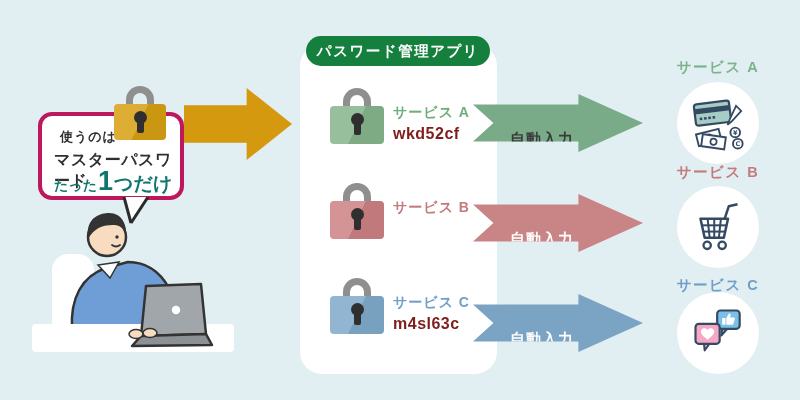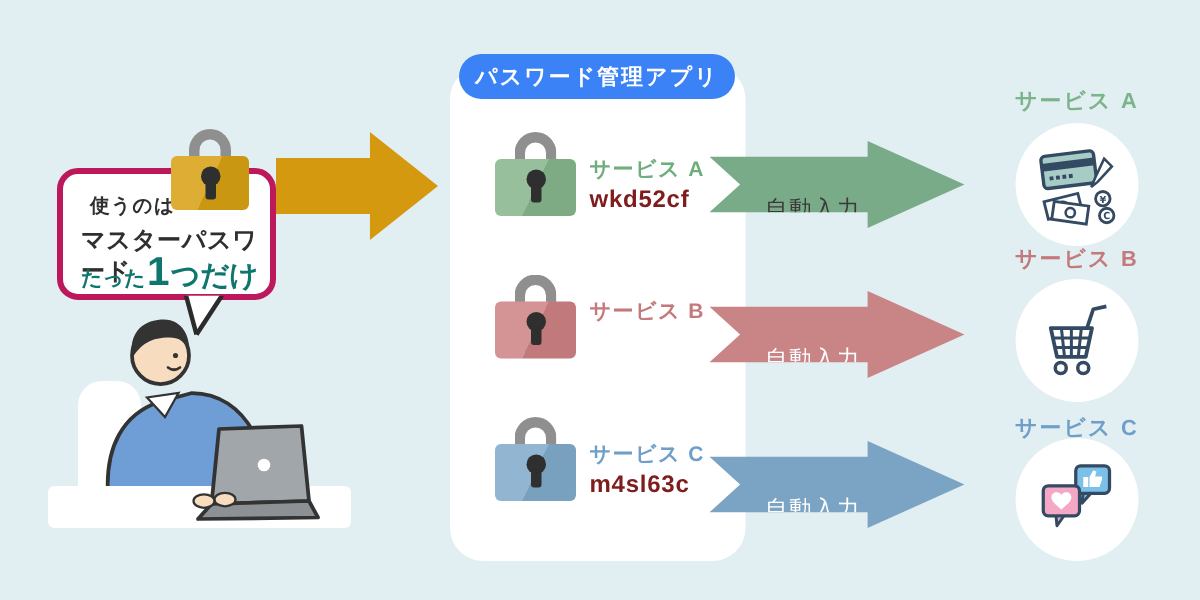--- a/index.html
+++ b/index.html
@@ -29,34 +29,34 @@
   .lock-a{left:330px;top:88px;}  .lock-a .lock-body{background:#86b58c;}
   .lock-b{left:330px;top:183px;} .lock-b .lock-body{background:#cd8184;}
   .lock-c{left:330px;top:278px;} .lock-c .lock-body{background:#80aacb;}
 
   
   .master-arrow{position:absolute;left:184px;top:88px;width:108px;height:72px;background:#d4990e;
     clip-path:polygon(0 24%,58% 24%,58% 0,100% 50%,58% 100%,58% 76%,0 76%);z-index:2;}
 
   
   .panel{position:absolute;left:300px;top:44px;width:197px;height:330px;background:#ffffff;border-radius:22px;}
-  .title-pill{position:absolute;left:306px;top:36px;width:184px;height:30px;background:#3b82f6;border-radius:16px;
+  .title-pill{position:absolute;left:306px;top:36px;width:184px;height:30px;background:#15803d;border-radius:16px;
     display:flex;align-items:center;justify-content:center;z-index:2;}
   .title-pill span{color:#fff;font-size:14.5px;font-weight:bold;letter-spacing:1.5px;}
   .svc-text{position:absolute;left:393px;width:100px;}
   .svc-text .svc-label{font-size:14px;font-weight:bold;letter-spacing:1px;white-space:nowrap;}
   .svc-text .svc-pass{font-size:16px;font-weight:bold;color:#7f1d1d;margin-top:3px;letter-spacing:.5px;word-spacing:6px;white-space:nowrap;}
   .svc-a-text{top:104px;} .svc-a-text .svc-label{color:#6fae7c;}
   .svc-b-text{top:199px;} .svc-b-text .svc-label{color:#c4797c;}
   .svc-c-text{top:294px;} .svc-c-text .svc-label{color:#6f9fc8;}
 
   
   .ribbon{position:absolute;left:473px;width:170px;height:58px;display:flex;align-items:center;justify-content:center;
     clip-path:polygon(0 18%,62% 18%,62% 0,100% 50%,62% 100%,62% 82%,0 82%,12% 50%);z-index:3;}
-  .ribbon span{font-size:15px;font-weight:normal;letter-spacing:1px;transform:translateX(-16px);margin-top:33px;}
+  .ribbon span{font-size:15px;font-weight:bold;letter-spacing:1px;transform:translateX(-16px);margin-top:33px;}
   .ribbon-a{top:94px;background:#7aab88;}  .ribbon-a span{color:#3a3a3a;}
   .ribbon-b{top:194px;background:#c98486;} .ribbon-b span{color:#ffffff;}
   .ribbon-c{top:294px;background:#7ba4c4;} .ribbon-c span{color:#ffffff;}
 
   
   .svc-head{position:absolute;left:660px;width:116px;text-align:center;font-size:14.5px;font-weight:bold;letter-spacing:1.5px;white-space:nowrap;}
   .svc-head-a{top:58px;color:#7bb48b;}
   .svc-head-b{top:163px;color:#c4797c;}
   .svc-head-c{top:276px;color:#6f9fc8;}
   .svc-circle{position:absolute;left:677px;width:82px;height:82px;background:#ffffff;border-radius:50%;

